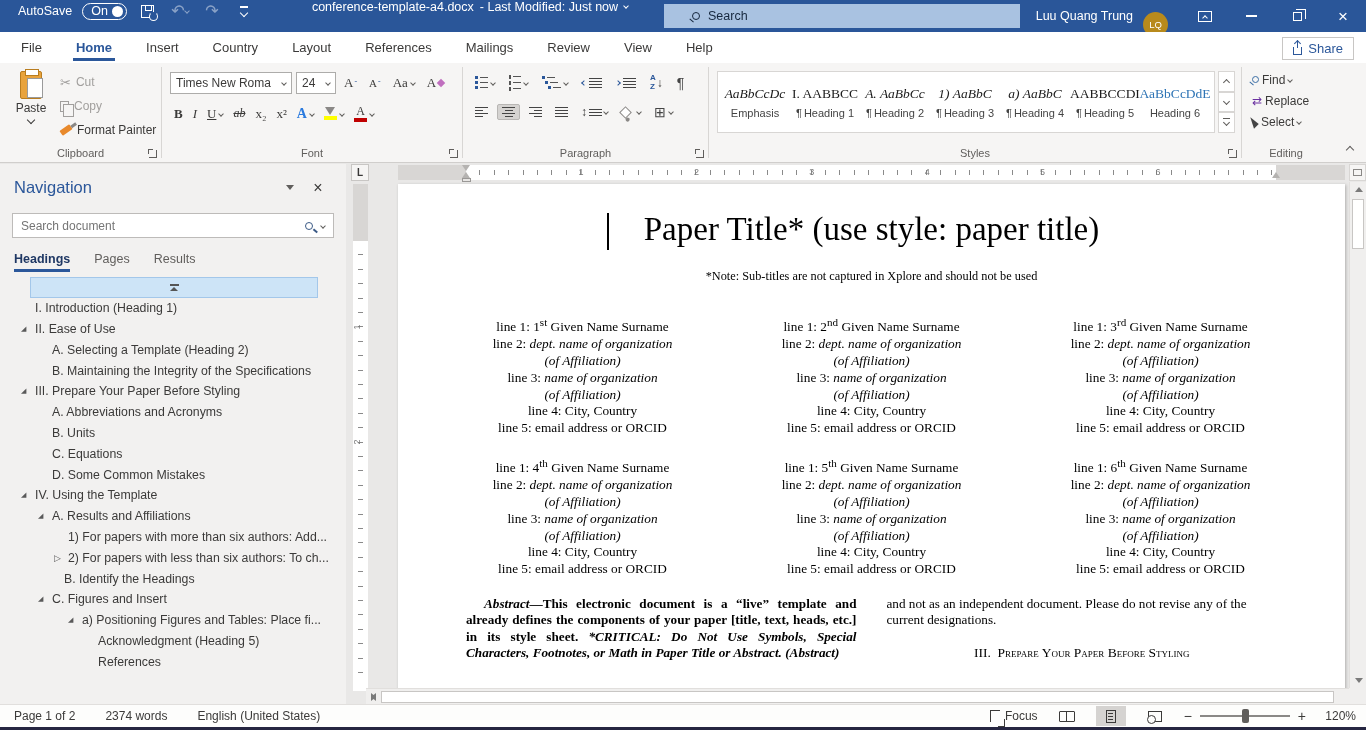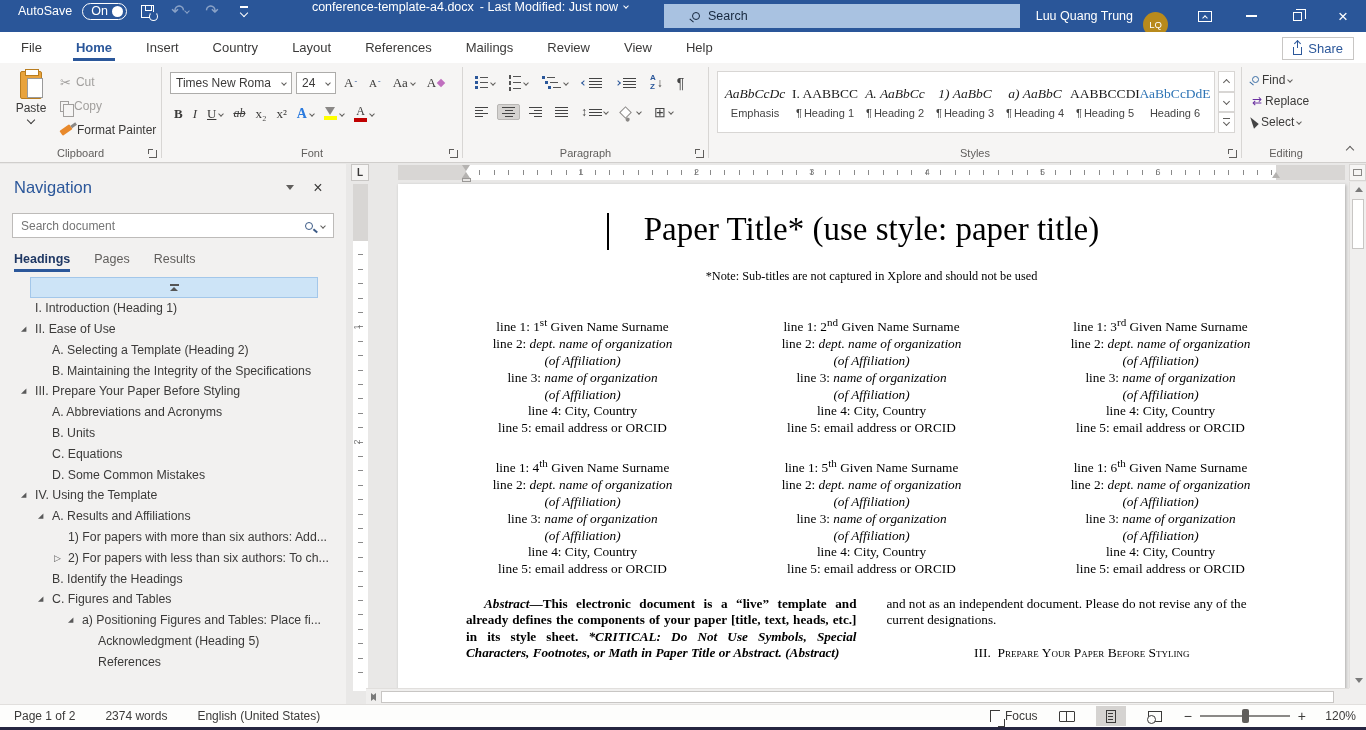--- a/index.html
+++ b/index.html
@@ -684,26 +684,26 @@
           <span class="tw" style="left: 38px;">◢</span>
           <span>A. Results and Affiliations</span>
         </div>
         <div class="nav-item" style="padding-left: 68px;">
           <span>1) For papers with more than six authors: Add...</span>
         </div>
         <div class="nav-item" style="padding-left: 68px;">
           <span class="tw" style="left: 54px; font-size: 9px;">▷</span>
           <span>2) For papers with less than six authors: To ch...</span>
         </div>
-        <div class="nav-item" style="padding-left: 52px;">
+        <div class="nav-item" style="padding-left: 52px; margin-left: 12px;">
           <span>B. Identify the Headings</span>
         </div>
         <div class="nav-item" style="padding-left: 52px;">
           <span class="tw" style="left: 38px;">◢</span>
-          <span>C. Figures and Tables</span>
+          <span>C. Figures and Insert</span>
         </div>
         <div class="nav-item" style="padding-left: 82px;">
           <span class="tw" style="left: 68px;">◢</span>
           <span>a) Positioning Figures and Tables: Place fi...</span>
         </div>
         <div class="nav-item" style="padding-left: 98px;">
           <span>Acknowledgment (Heading 5)</span>
         </div>
         <div class="nav-item" style="padding-left: 98px;">
           <span>References</span>

